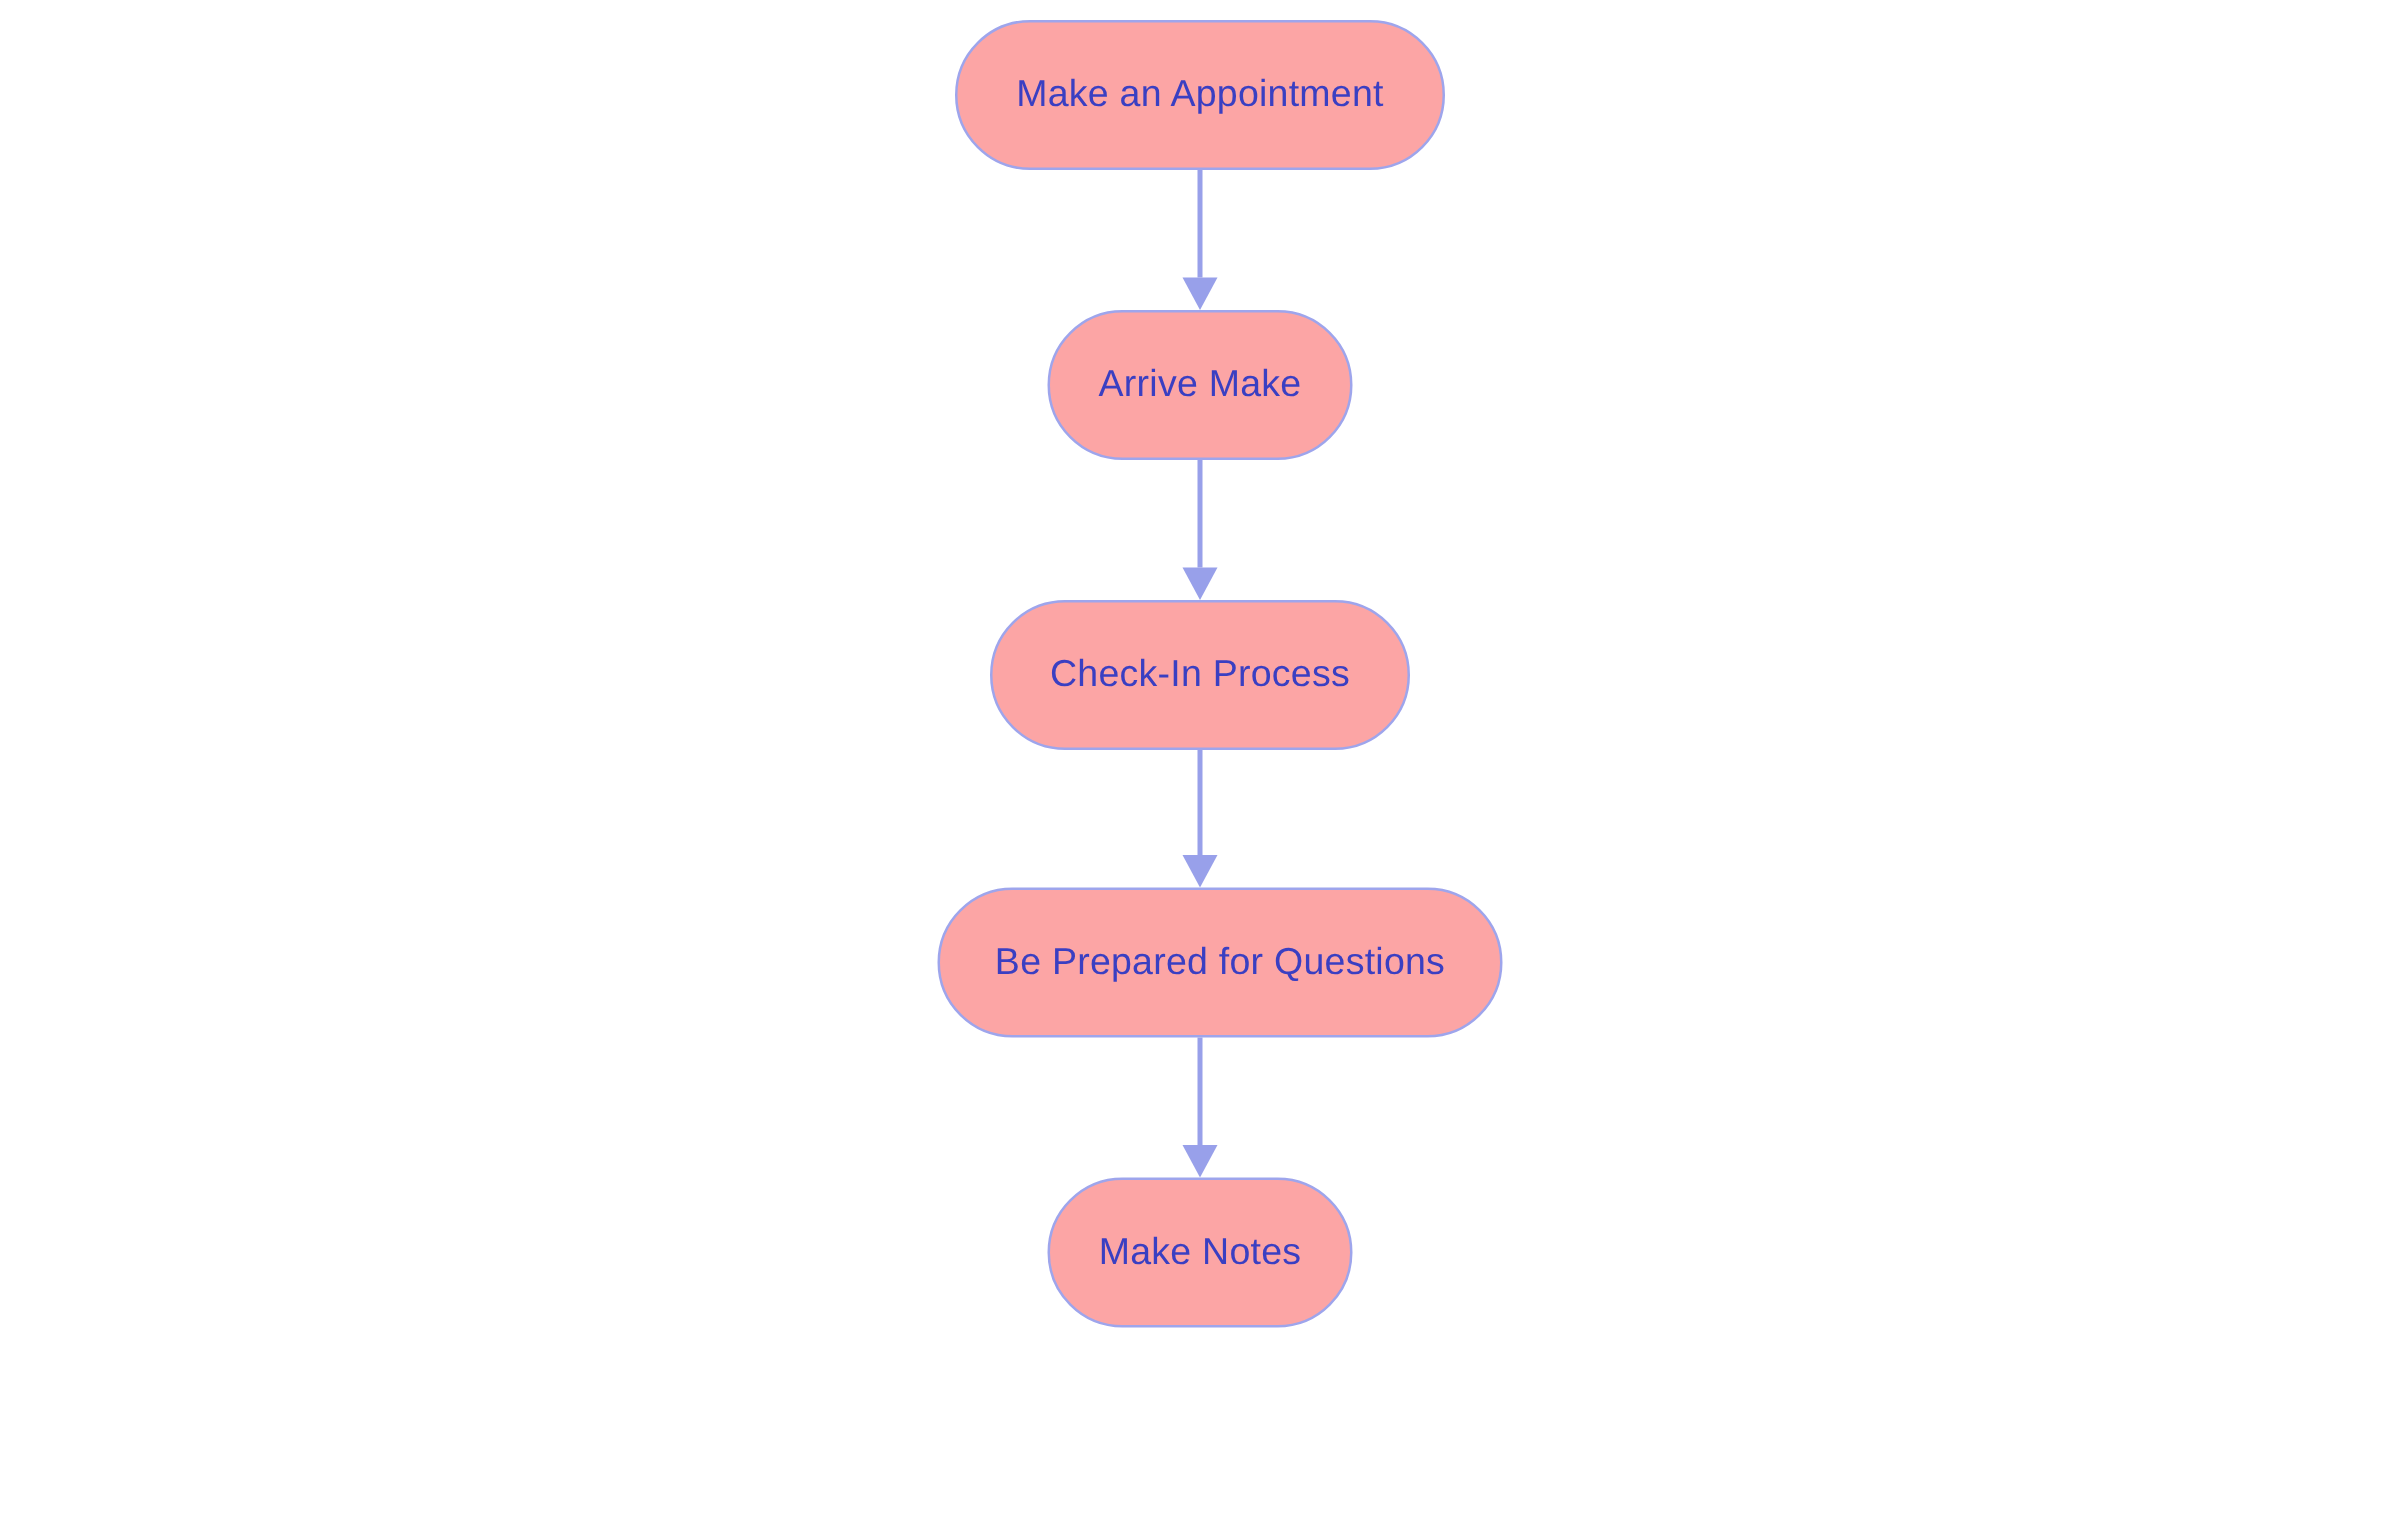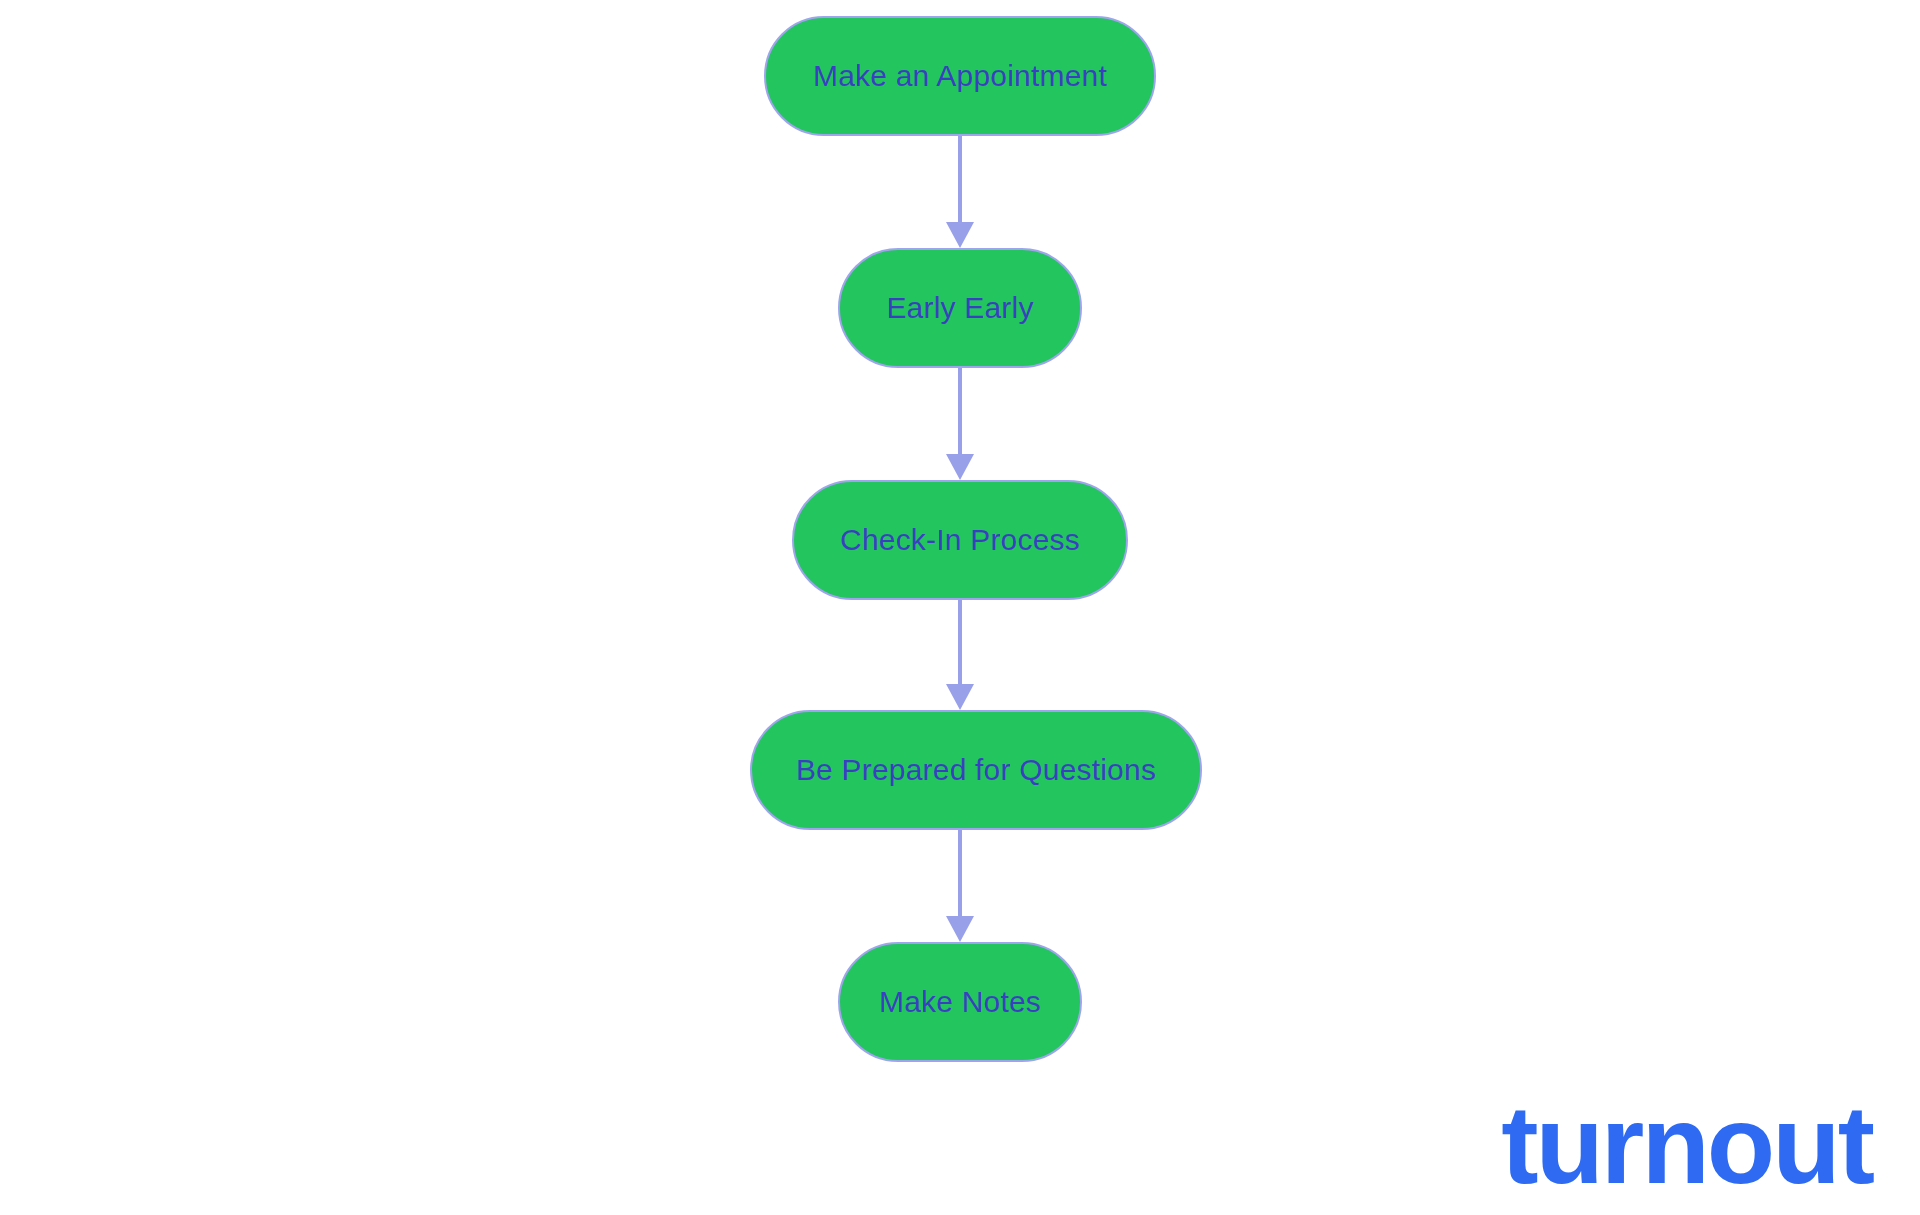--- a/index.html
+++ b/index.html
@@ -13,21 +13,21 @@
     width: 1920px;
     height: 1215px;
     background: #ffffff;
     overflow: hidden;
   }
 
   
   .node {
     position: absolute;
     height: 120px;
-    background: #22c55e;
+    background: #fca5a5;
     border: 2px solid #9ea5ec;
     border-radius: 62px;
     box-sizing: border-box;
     display: flex;
     align-items: center;
     justify-content: center;
     color: #3a3fc2;
     font-size: 30px;
     letter-spacing: 0.2px;
     white-space: nowrap;
@@ -81,21 +81,21 @@
 
 <div class="canvas">
 
   <div class="node node-1">Make an Appointment</div>
 
   <div class="arrow arrow-1">
     <div class="arrow-line"></div>
     <div class="arrow-head"></div>
   </div>
 
-  <div class="node node-2">Early Early</div>
+  <div class="node node-2">Arrive Make</div>
 
   <div class="arrow arrow-2">
     <div class="arrow-line"></div>
     <div class="arrow-head"></div>
   </div>
 
   <div class="node node-3">Check-In Process</div>
 
   <div class="arrow arrow-3">
     <div class="arrow-line"></div>
@@ -104,15 +104,14 @@
 
   <div class="node node-4">Be Prepared for Questions</div>
 
   <div class="arrow arrow-4">
     <div class="arrow-line"></div>
     <div class="arrow-head"></div>
   </div>
 
   <div class="node node-5">Make Notes</div>
 
-  <div class="logo">turnout</div>
 
 </div>
 
 </body></html>

